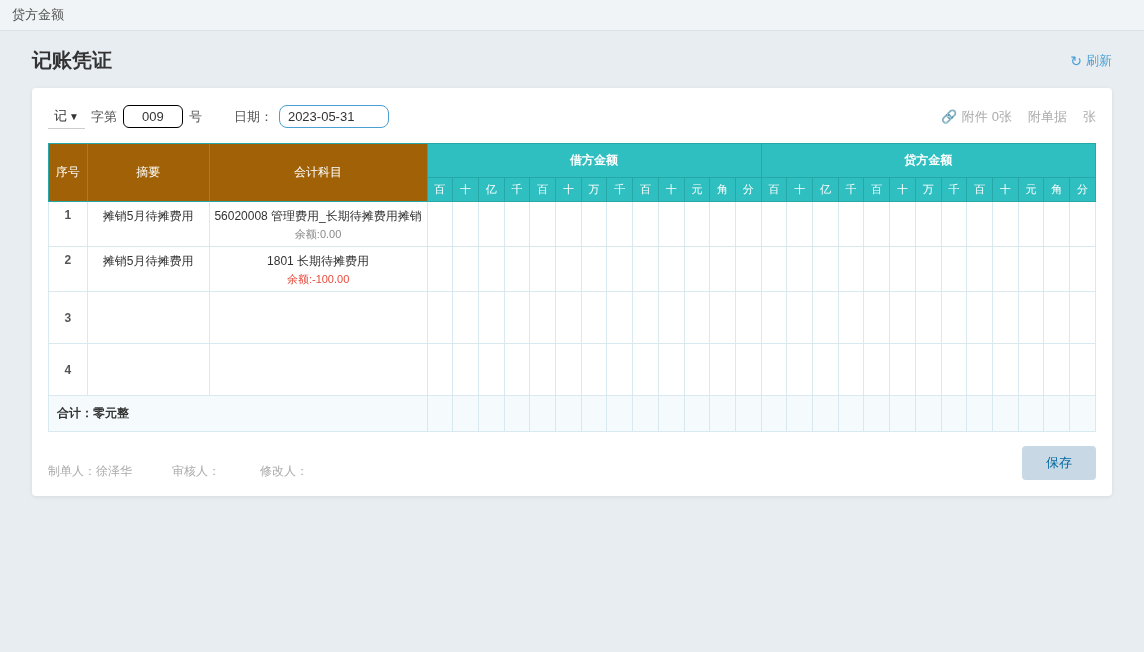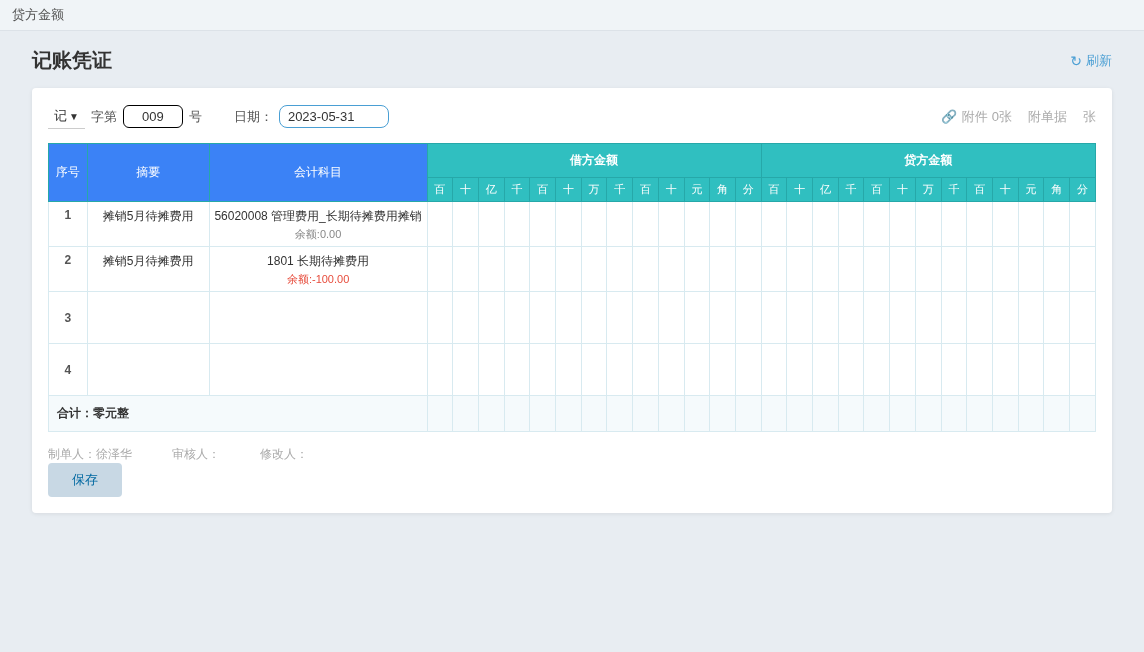--- a/index.html
+++ b/index.html
@@ -125,21 +125,21 @@
       color: #aaa;
     }
 
     
     .voucher-table {
       width: 100%;
       border-collapse: collapse;
       font-size: 12px;
     }
     .voucher-table th {
-      background: #3b82f6;
+      background: #a16207;
       color: #fff;
       text-align: center;
       padding: 8px 4px;
       border: 1px solid #26a8a9;
       font-weight: normal;
     }
     .voucher-table th.debit-header, .voucher-table th.credit-header {
       background: #30bfc0;
       color: #fff;
       font-weight: bold;
@@ -206,23 +206,22 @@
     .total-row td {
       font-weight: bold;
       text-align: left;
       padding-left: 8px;
       border: 1px solid #d8eaf0;
       height: 36px;
     }
     .footer-row {
       margin-top: 14px;
       display: flex;
-      align-items: flex-start;
+      align-items: flex-end;
       justify-content: space-between;
-      flex-direction: column;
     }
     .footer-info {
       display: flex;
       gap: 40px;
       color: #aaa;
       font-size: 12px;
     }
     .save-btn {
       background: #c8d8e4;
       color: #0369a1;

